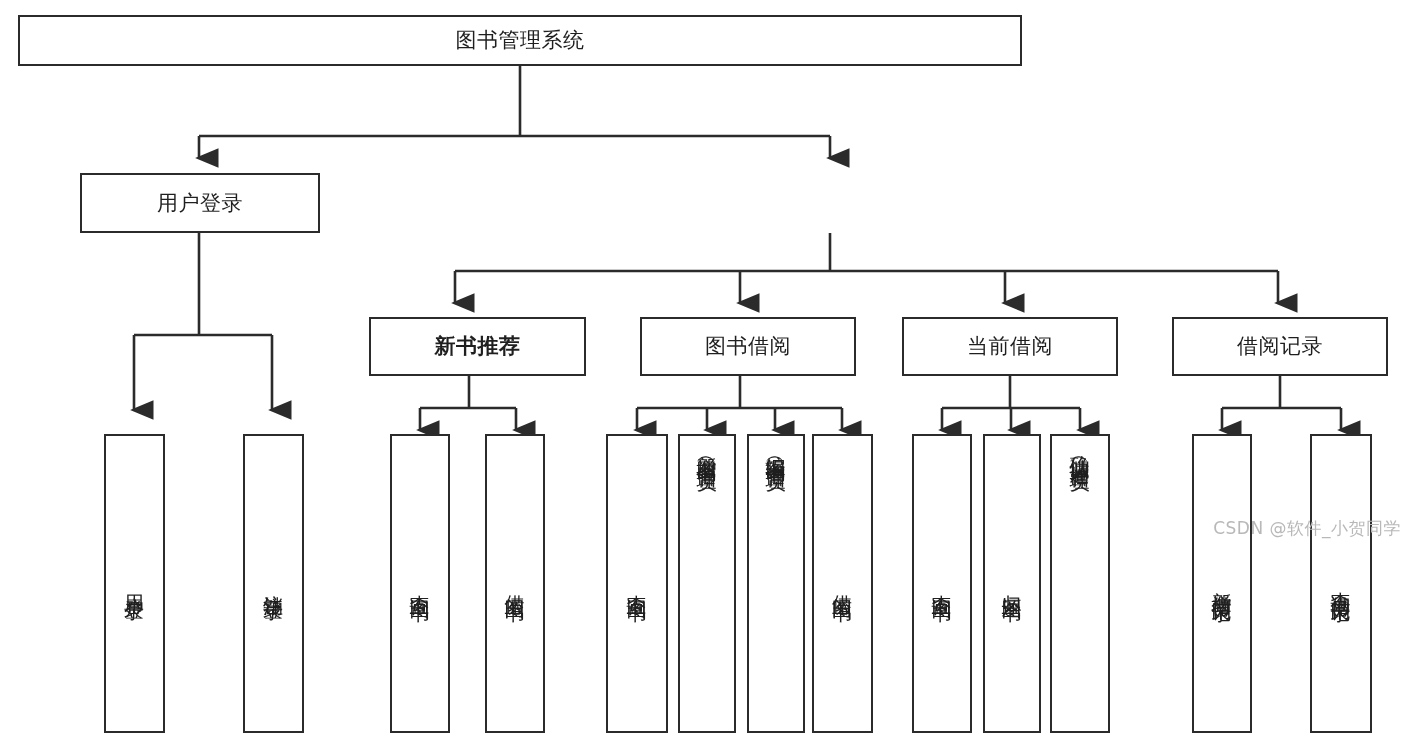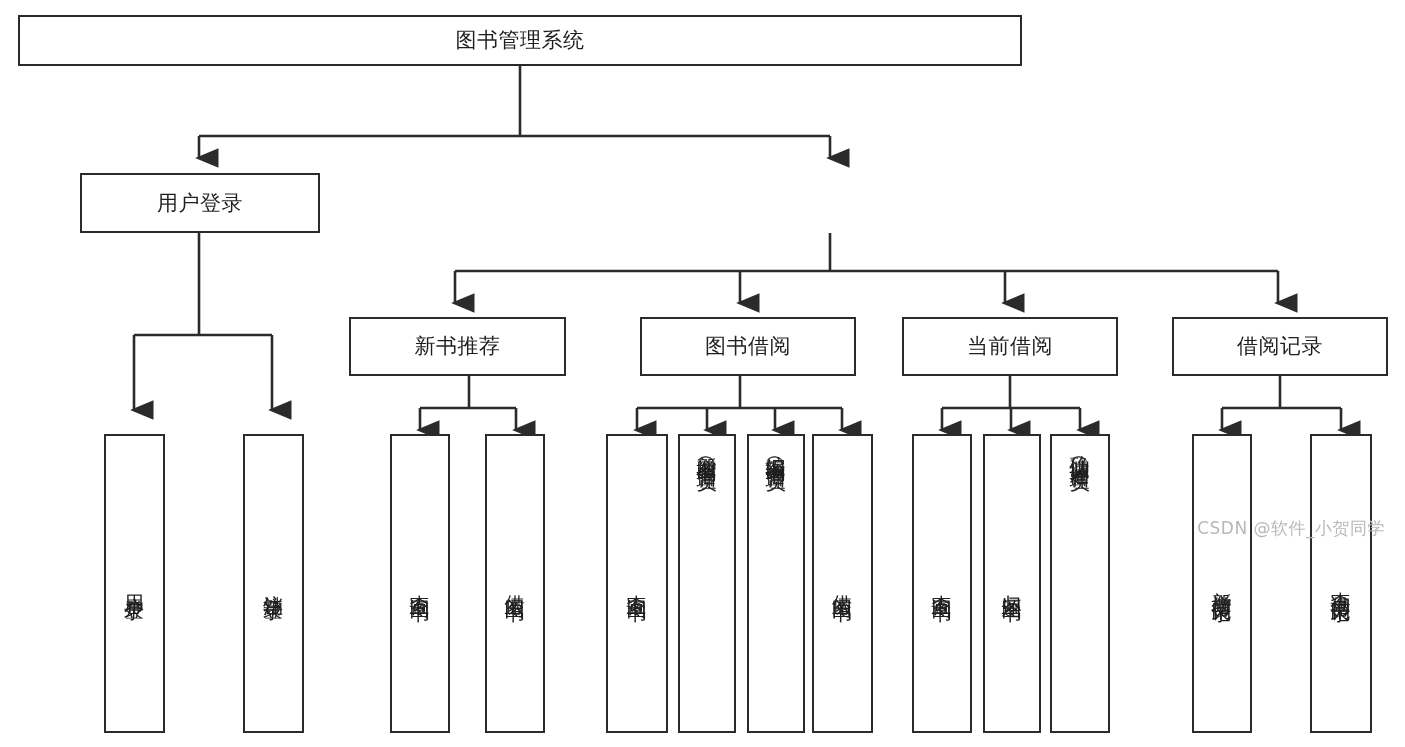--- a/index.html
+++ b/index.html
@@ -60,21 +60,21 @@
   .node.leaf.center .label {
     margin-top: auto;
     margin-bottom: auto;
   }
   .node.leaf.top .label {
     margin-top: 4px;
     margin-bottom: auto;
   }
   #watermark {
     position: absolute;
-    right: 20px;
+    right: 4px;
     bottom: 6px;
     font-size: 17px;
     color: #b8b8b8;
     letter-spacing: 0.5px;
     white-space: nowrap;
   }
 </style>
 </head>
 <body>
 
@@ -132,21 +132,21 @@
 
   <div class="node" style="left:18px; top:15px; width:1004px; height:51px;">
     <span class="label">图书管理系统</span>
   </div>
 
   <div class="node" style="left:80px; top:173px; width:240px; height:60px;">
     <span class="label">用户登录</span>
   </div>
 
 
-  <div class="node" style="left:349px; top:317px; width:217px; height:59px;">
+  <div class="node" style="left:369px; top:317px; width:217px; height:59px;font-weight:bold;">
     <span class="label">新书推荐</span>
   </div>
 
   <div class="node" style="left:632px; top:317px; width:216px; height:59px;margin-left:8px;">
     <span class="label">图书借阅</span>
   </div>
 
   <div class="node" style="left:1172px; top:317px; width:216px; height:59px;">
     <span class="label">借阅记录</span>
   </div>

